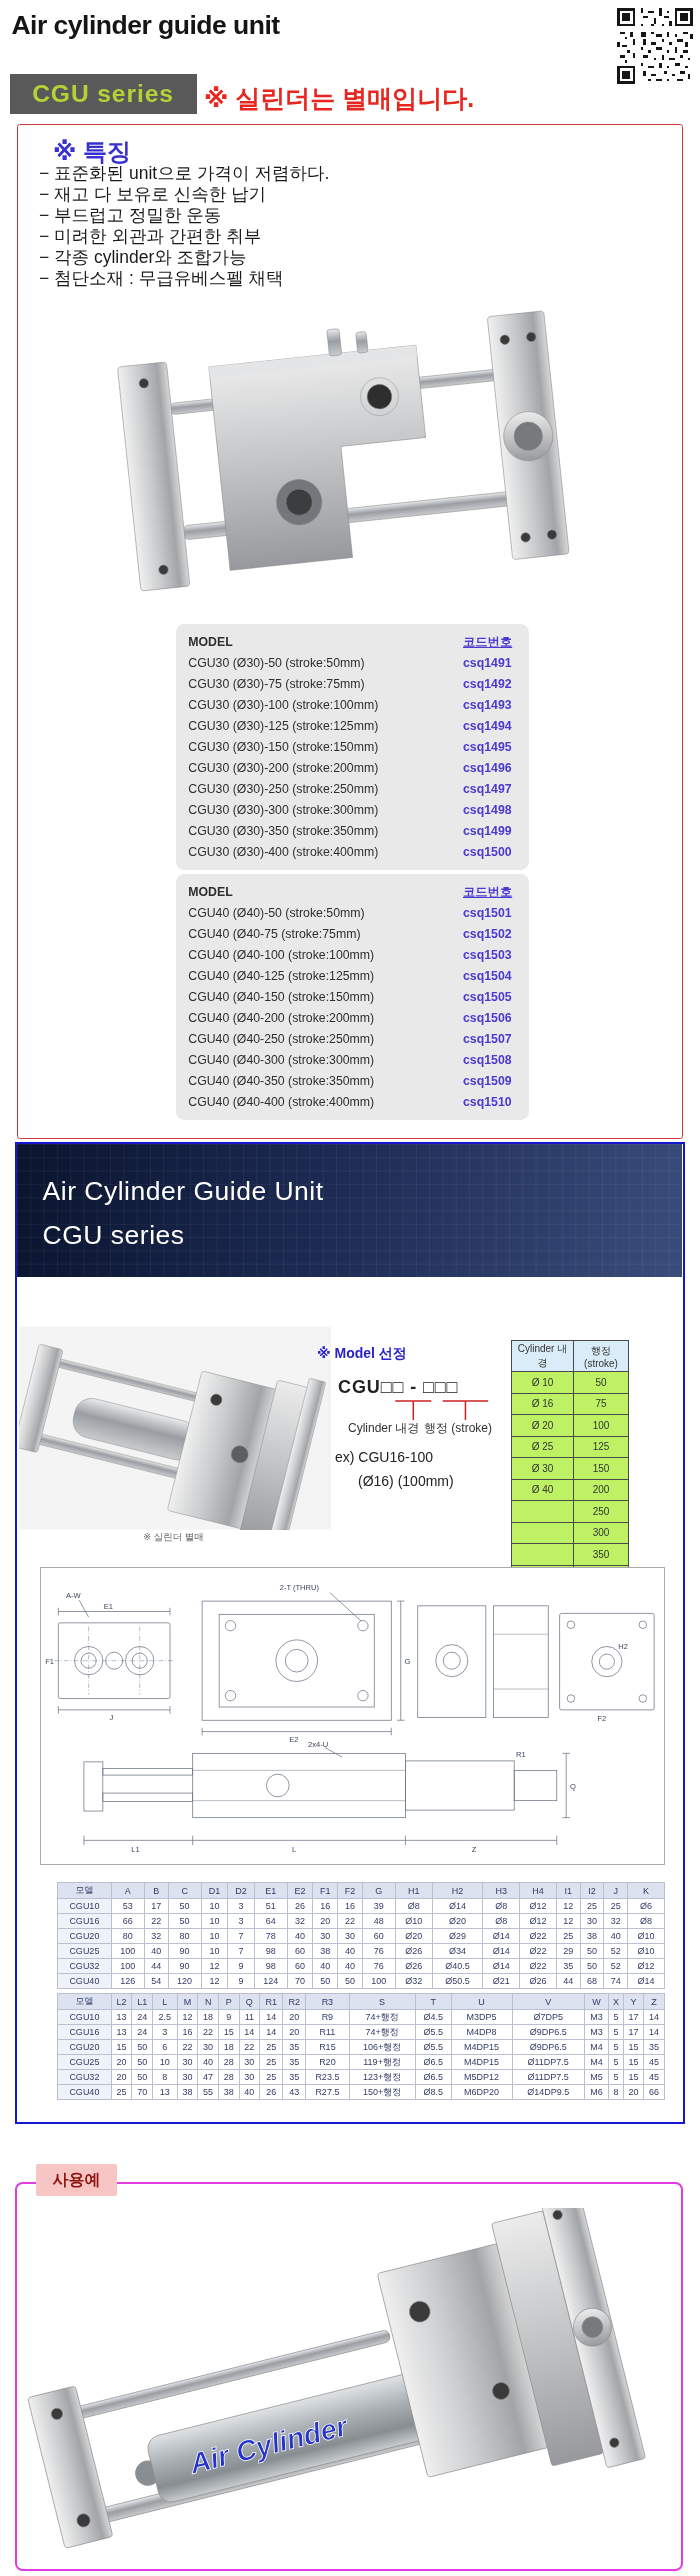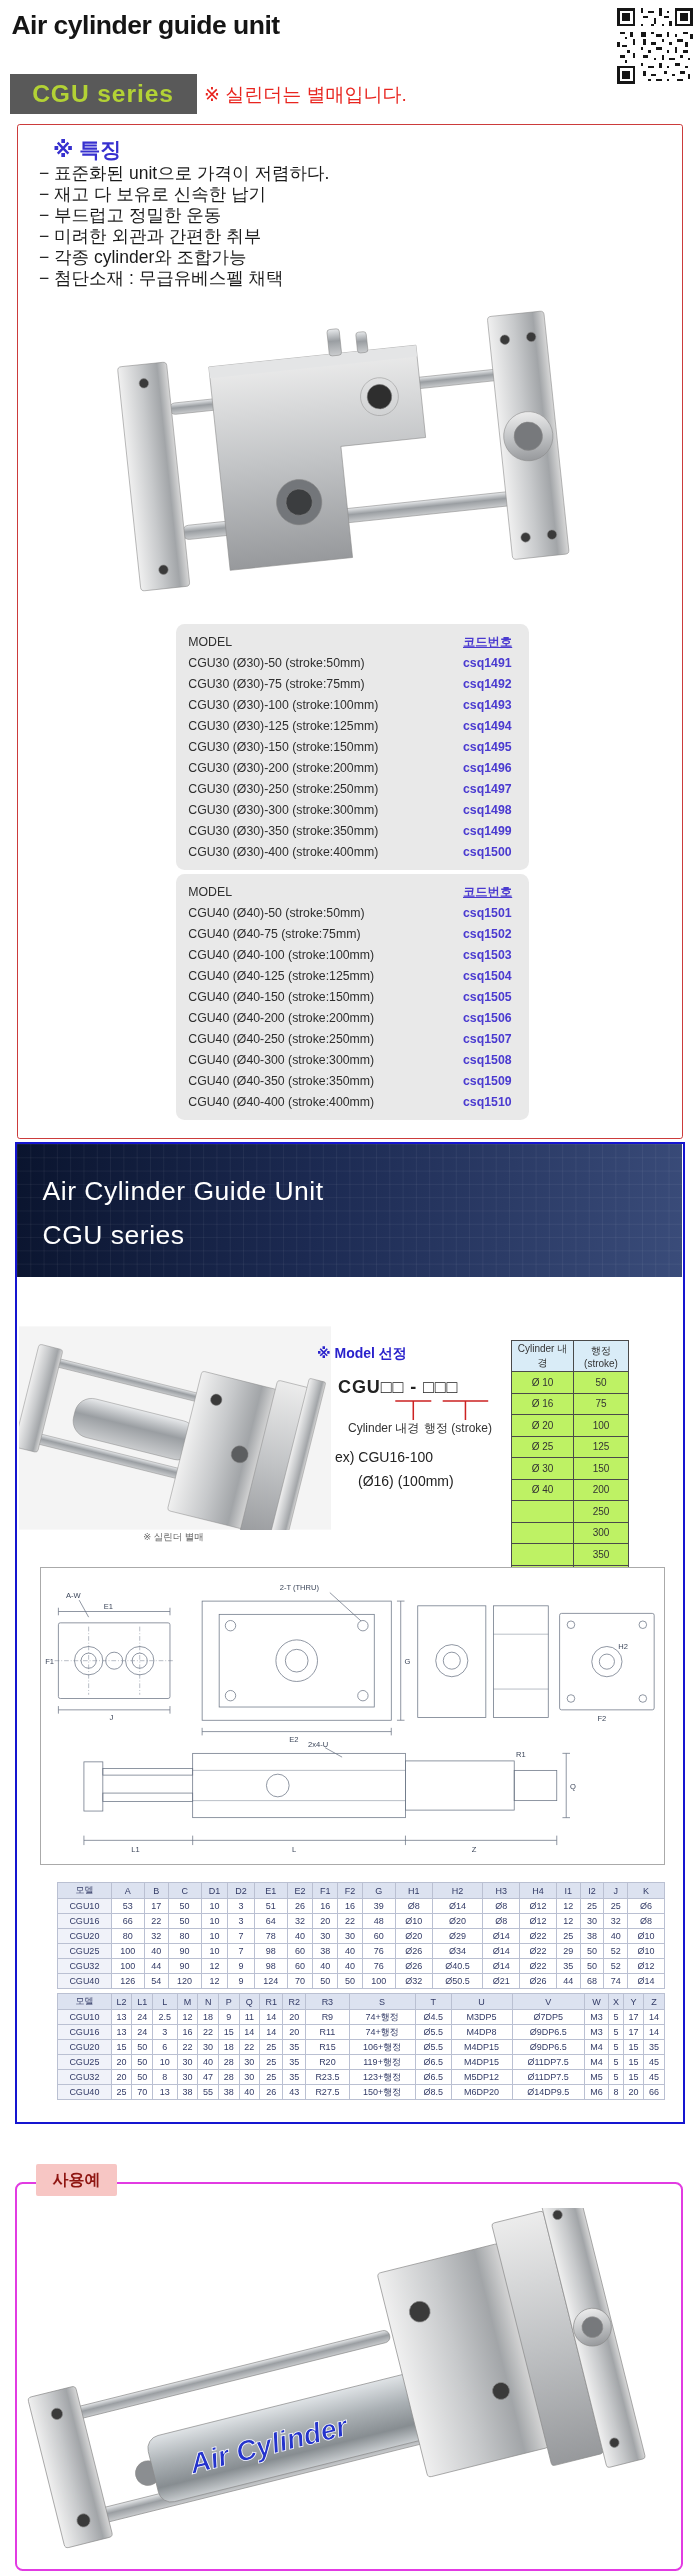--- a/index.html
+++ b/index.html
@@ -4,33 +4,33 @@
 <style>
   html,body{margin:0;padding:0;background:#fff;}
   body{width:701px;height:2576px;position:relative;font-family:"Liberation Sans","DejaVu Sans",sans-serif;color:#111;overflow:hidden;}
   .abs{position:absolute;}
 
   
   .page-title{left:11.4px;top:9.5px;font-size:26.5px;font-weight:bold;letter-spacing:-0.5px;color:#151515;}
   .qr{left:617px;top:7.6px;width:76px;height:76px;}
   .series-box{left:9.5px;top:74px;width:187px;height:40px;background:#595959;display:flex;align-items:center;justify-content:center;}
   .series-box span{color:#b3d235;font-size:24.6px;font-weight:bold;letter-spacing:0.9px;}
-  .series-note{left:204px;top:82px;font-size:19px;font-weight:normal;color:#e8251f;}
+  .series-note{left:204px;top:82px;font-size:25px;font-weight:bold;color:#e8251f;}
 
   
   .red-box{left:17px;top:124px;width:666px;height:1015px;border:1.9px solid #cc3b3b;border-radius:2.8px;box-sizing:border-box;}
-  .feat-head{left:35px;top:11.4px;font-size:21px;font-weight:bold;color:#3730cf;}
+  .feat-head{left:35px;top:11.4px;font-size:24px;font-weight:bold;color:#3730cf;}
   .feat-list{left:21px;top:38px;margin:0;padding:0;list-style:none;}
   .feat-list li{font-size:17.5px;line-height:21px;color:#1a1a1a;}
 
   
   .model-card{left:158px;width:353px;background:#e9e9e9;border-radius:8.5px;padding:7.6px 0 7.6px 12.3px;box-sizing:border-box;}
   .mtable{border-collapse:collapse;}
   .mtable th,.mtable td{height:21px;padding:0;font-size:12.3px;text-align:left;vertical-align:middle;}
-  .mtable th{font-weight:normal;color:#3c3c3c;}
+  .mtable th{font-weight:bold;color:#3c3c3c;}
   .mtable th:last-child{color:#4a3ad0;font-weight:bold;text-decoration:underline;margin-left:16px;}
   .mtable td:first-child,.mtable th:first-child{width:275px;color:#2e2e2e;}
   .mtable td:last-child{width:66px;color:#4a3ad0;font-weight:bold;}
 
   
   .blue-box{left:15px;top:1142px;width:670px;height:982px;border:2.8px solid #1515d0;box-sizing:border-box;background:#fff;}
   .banner{left:0;top:0;width:665px;height:133px;
     background-image:linear-gradient(rgba(255,255,255,.05) 0.9px,transparent 0.9px),
       linear-gradient(90deg,rgba(255,255,255,.05) 0.9px,transparent 0.9px),
       linear-gradient(100deg,#0a142e,#1c2a52 45%,#3a4c7a);

